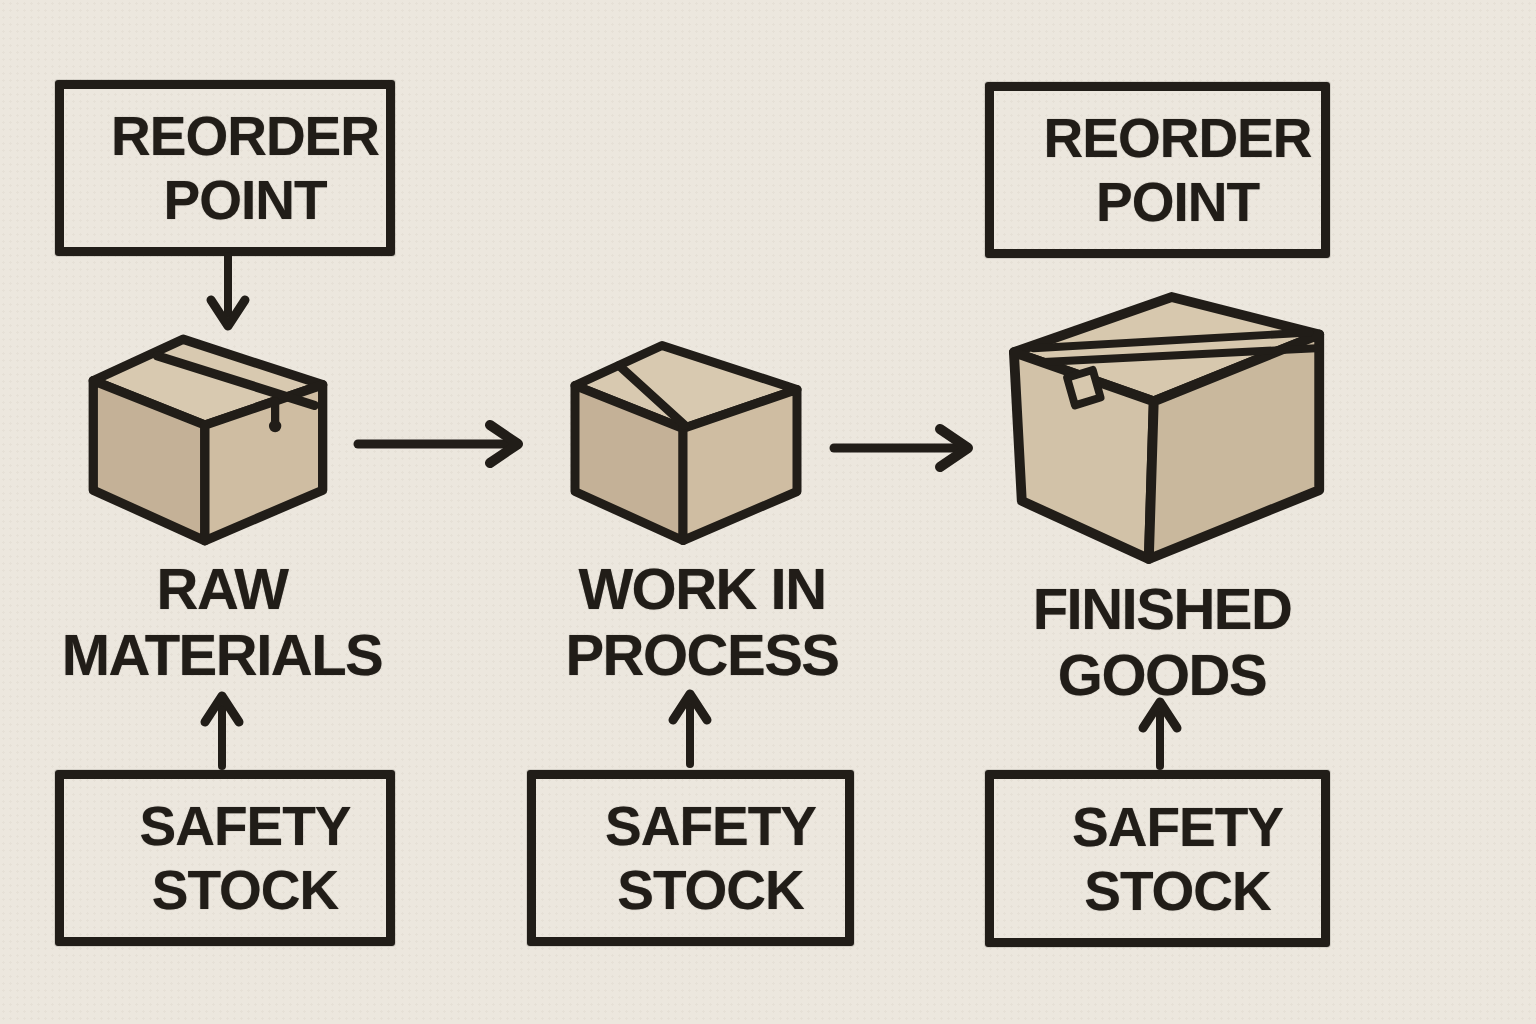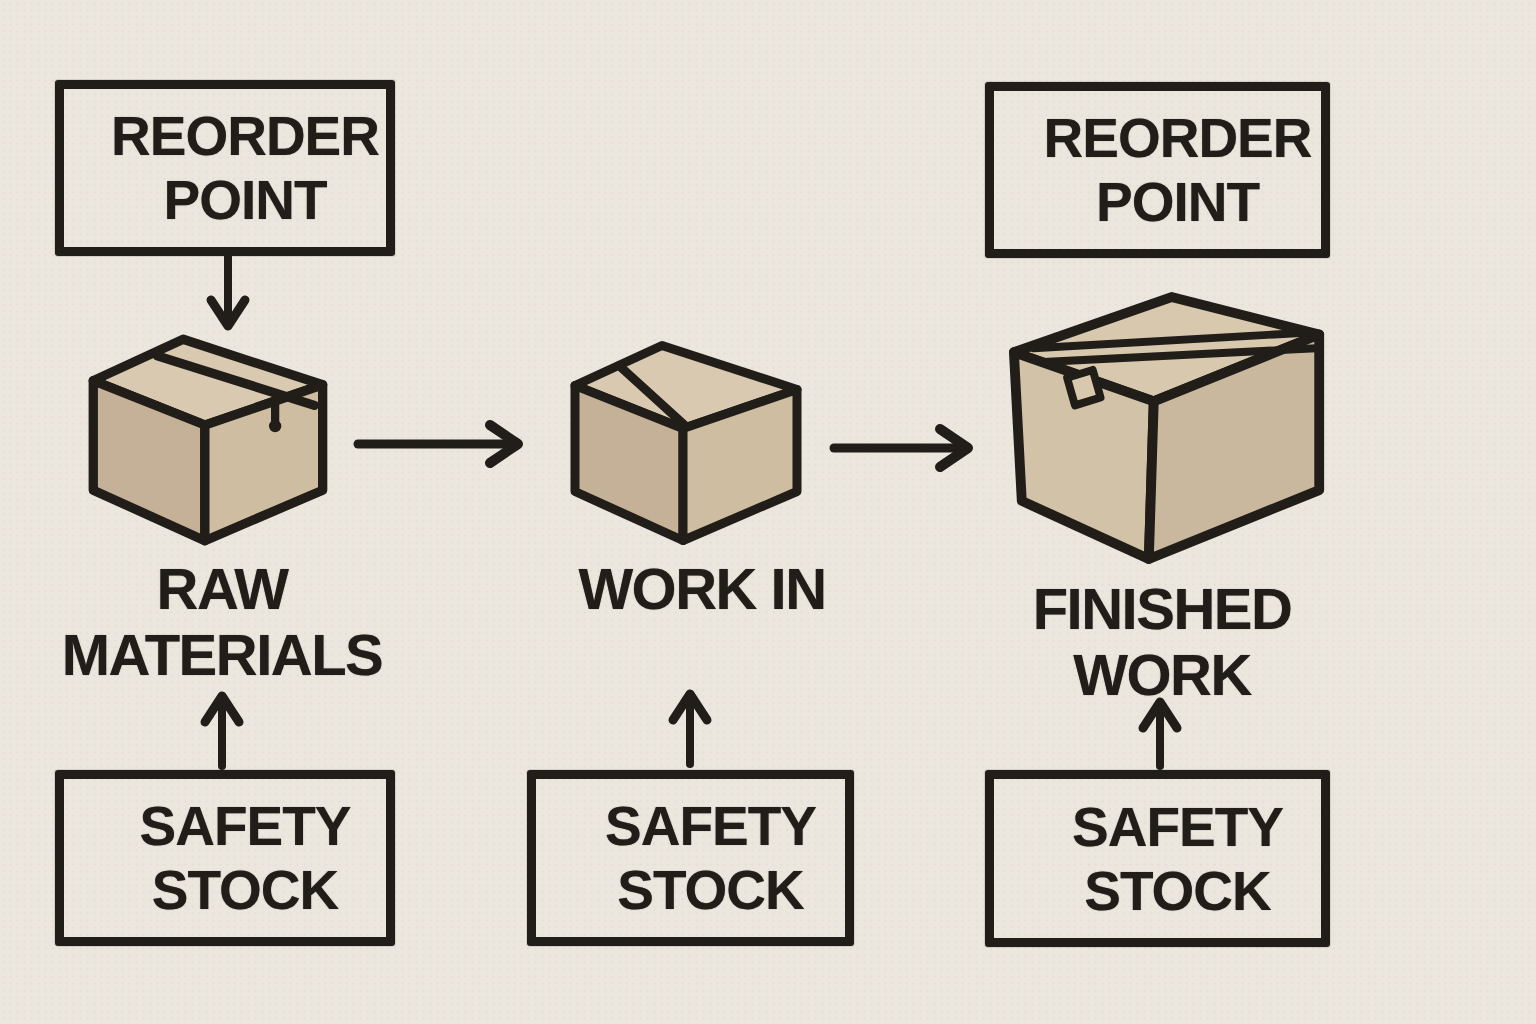--- a/index.html
+++ b/index.html
@@ -108,20 +108,21 @@
 
 <svg style="left:567px;top:337px;" width="240" height="210" viewBox="0 0 240 205">
   <polygon points="8,46 95,6 230,50 116,89" fill="var(--top)" class="ink-stroke" stroke-width="9"></polygon>
   <polygon points="8,46 116,89 116,201 8,152" fill="var(--left)" class="ink-stroke" stroke-width="9"></polygon>
   <polygon points="116,89 230,50 230,152 116,201" fill="var(--right)" class="ink-stroke" stroke-width="9"></polygon>
   <path class="ink-stroke" d="M52 26 L118 86" stroke-width="9" fill="none"></path>
 </svg>
 
 <div class="stage-label" style="left:472px;top:556px;">
   <div>WORK IN</div>
+  <div>PROCESS</div>
 </div>
 
 <svg style="left:660px;top:686px;" width="60" height="82" viewBox="0 0 60 82">
   <path class="ink-stroke" d="M30 78 L30 20" stroke-width="8" fill="none"></path>
   <path class="ink-stroke" d="M13 34 L30 8 L47 34" stroke-width="9" fill="none"></path>
 </svg>
 
 <div class="label-box" style="left:527px;top:770px;width:327px;height:176px;">
   <div class="line">SAFETY</div>
   <div class="line">STOCK</div>
@@ -141,21 +142,21 @@
   <polygon points="6,62 166,6 316,44 148,112" fill="var(--bigtop)" class="ink-stroke" stroke-width="10"></polygon>
   <polygon points="6,62 148,112 143,272 14,213" fill="var(--bigfront)" class="ink-stroke" stroke-width="10"></polygon>
   <polygon points="148,112 316,44 316,202 143,272" fill="var(--bigright)" class="ink-stroke" stroke-width="10"></polygon>
   <path class="ink-stroke" d="M26 58 L306 42" stroke-width="8" fill="none"></path>
   <path class="ink-stroke" d="M36 72 L313 58" stroke-width="8" fill="none"></path>
   <polygon points="60,88 86,80 94,108 68,116" fill="var(--bigtop)" class="ink-stroke" stroke-width="8"></polygon>
 </svg>
 
 <div class="stage-label" style="left:932px;top:576px;">
   <div>FINISHED</div>
-  <div>WORK</div>
+  <div>GOODS</div>
 </div>
 
 <svg style="left:1130px;top:696px;" width="60" height="74" viewBox="0 0 60 74">
   <path class="ink-stroke" d="M30 70 L30 18" stroke-width="8" fill="none"></path>
   <path class="ink-stroke" d="M13 32 L30 6 L47 32" stroke-width="9" fill="none"></path>
 </svg>
 
 <div class="label-box" style="left:985px;top:770px;width:345px;height:177px;">
   <div class="line">SAFETY</div>
   <div class="line">STOCK</div>

